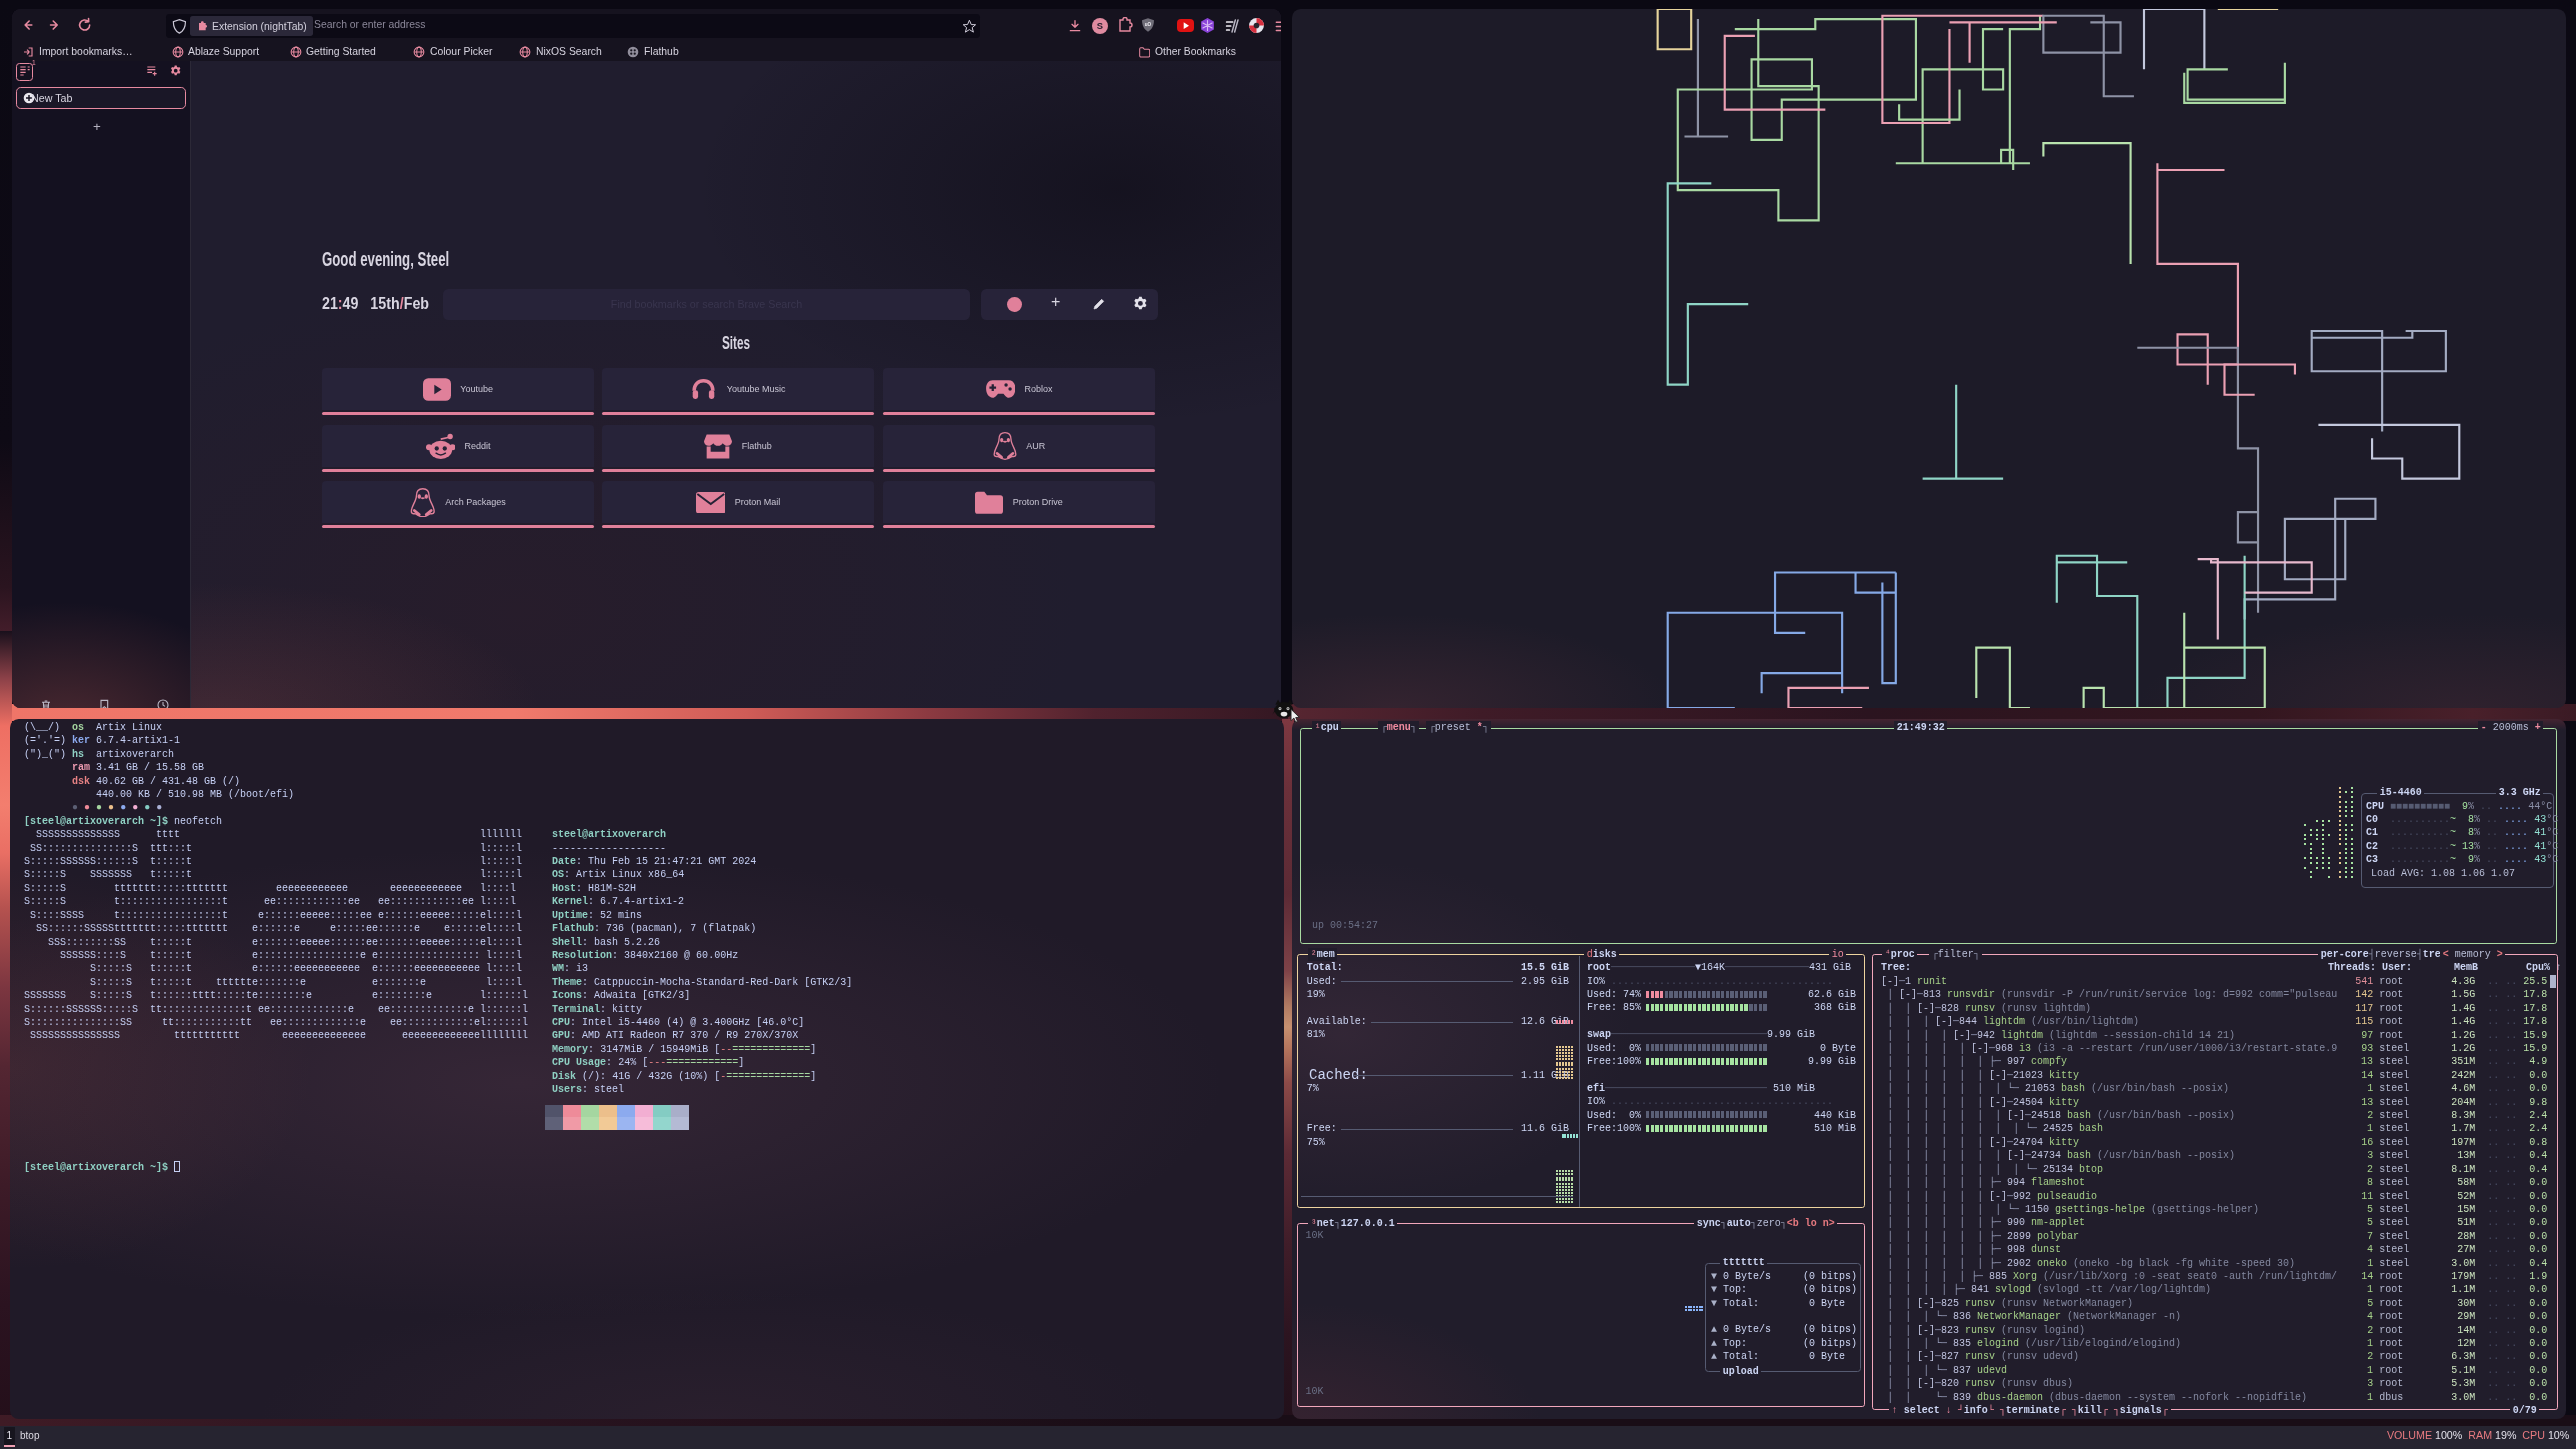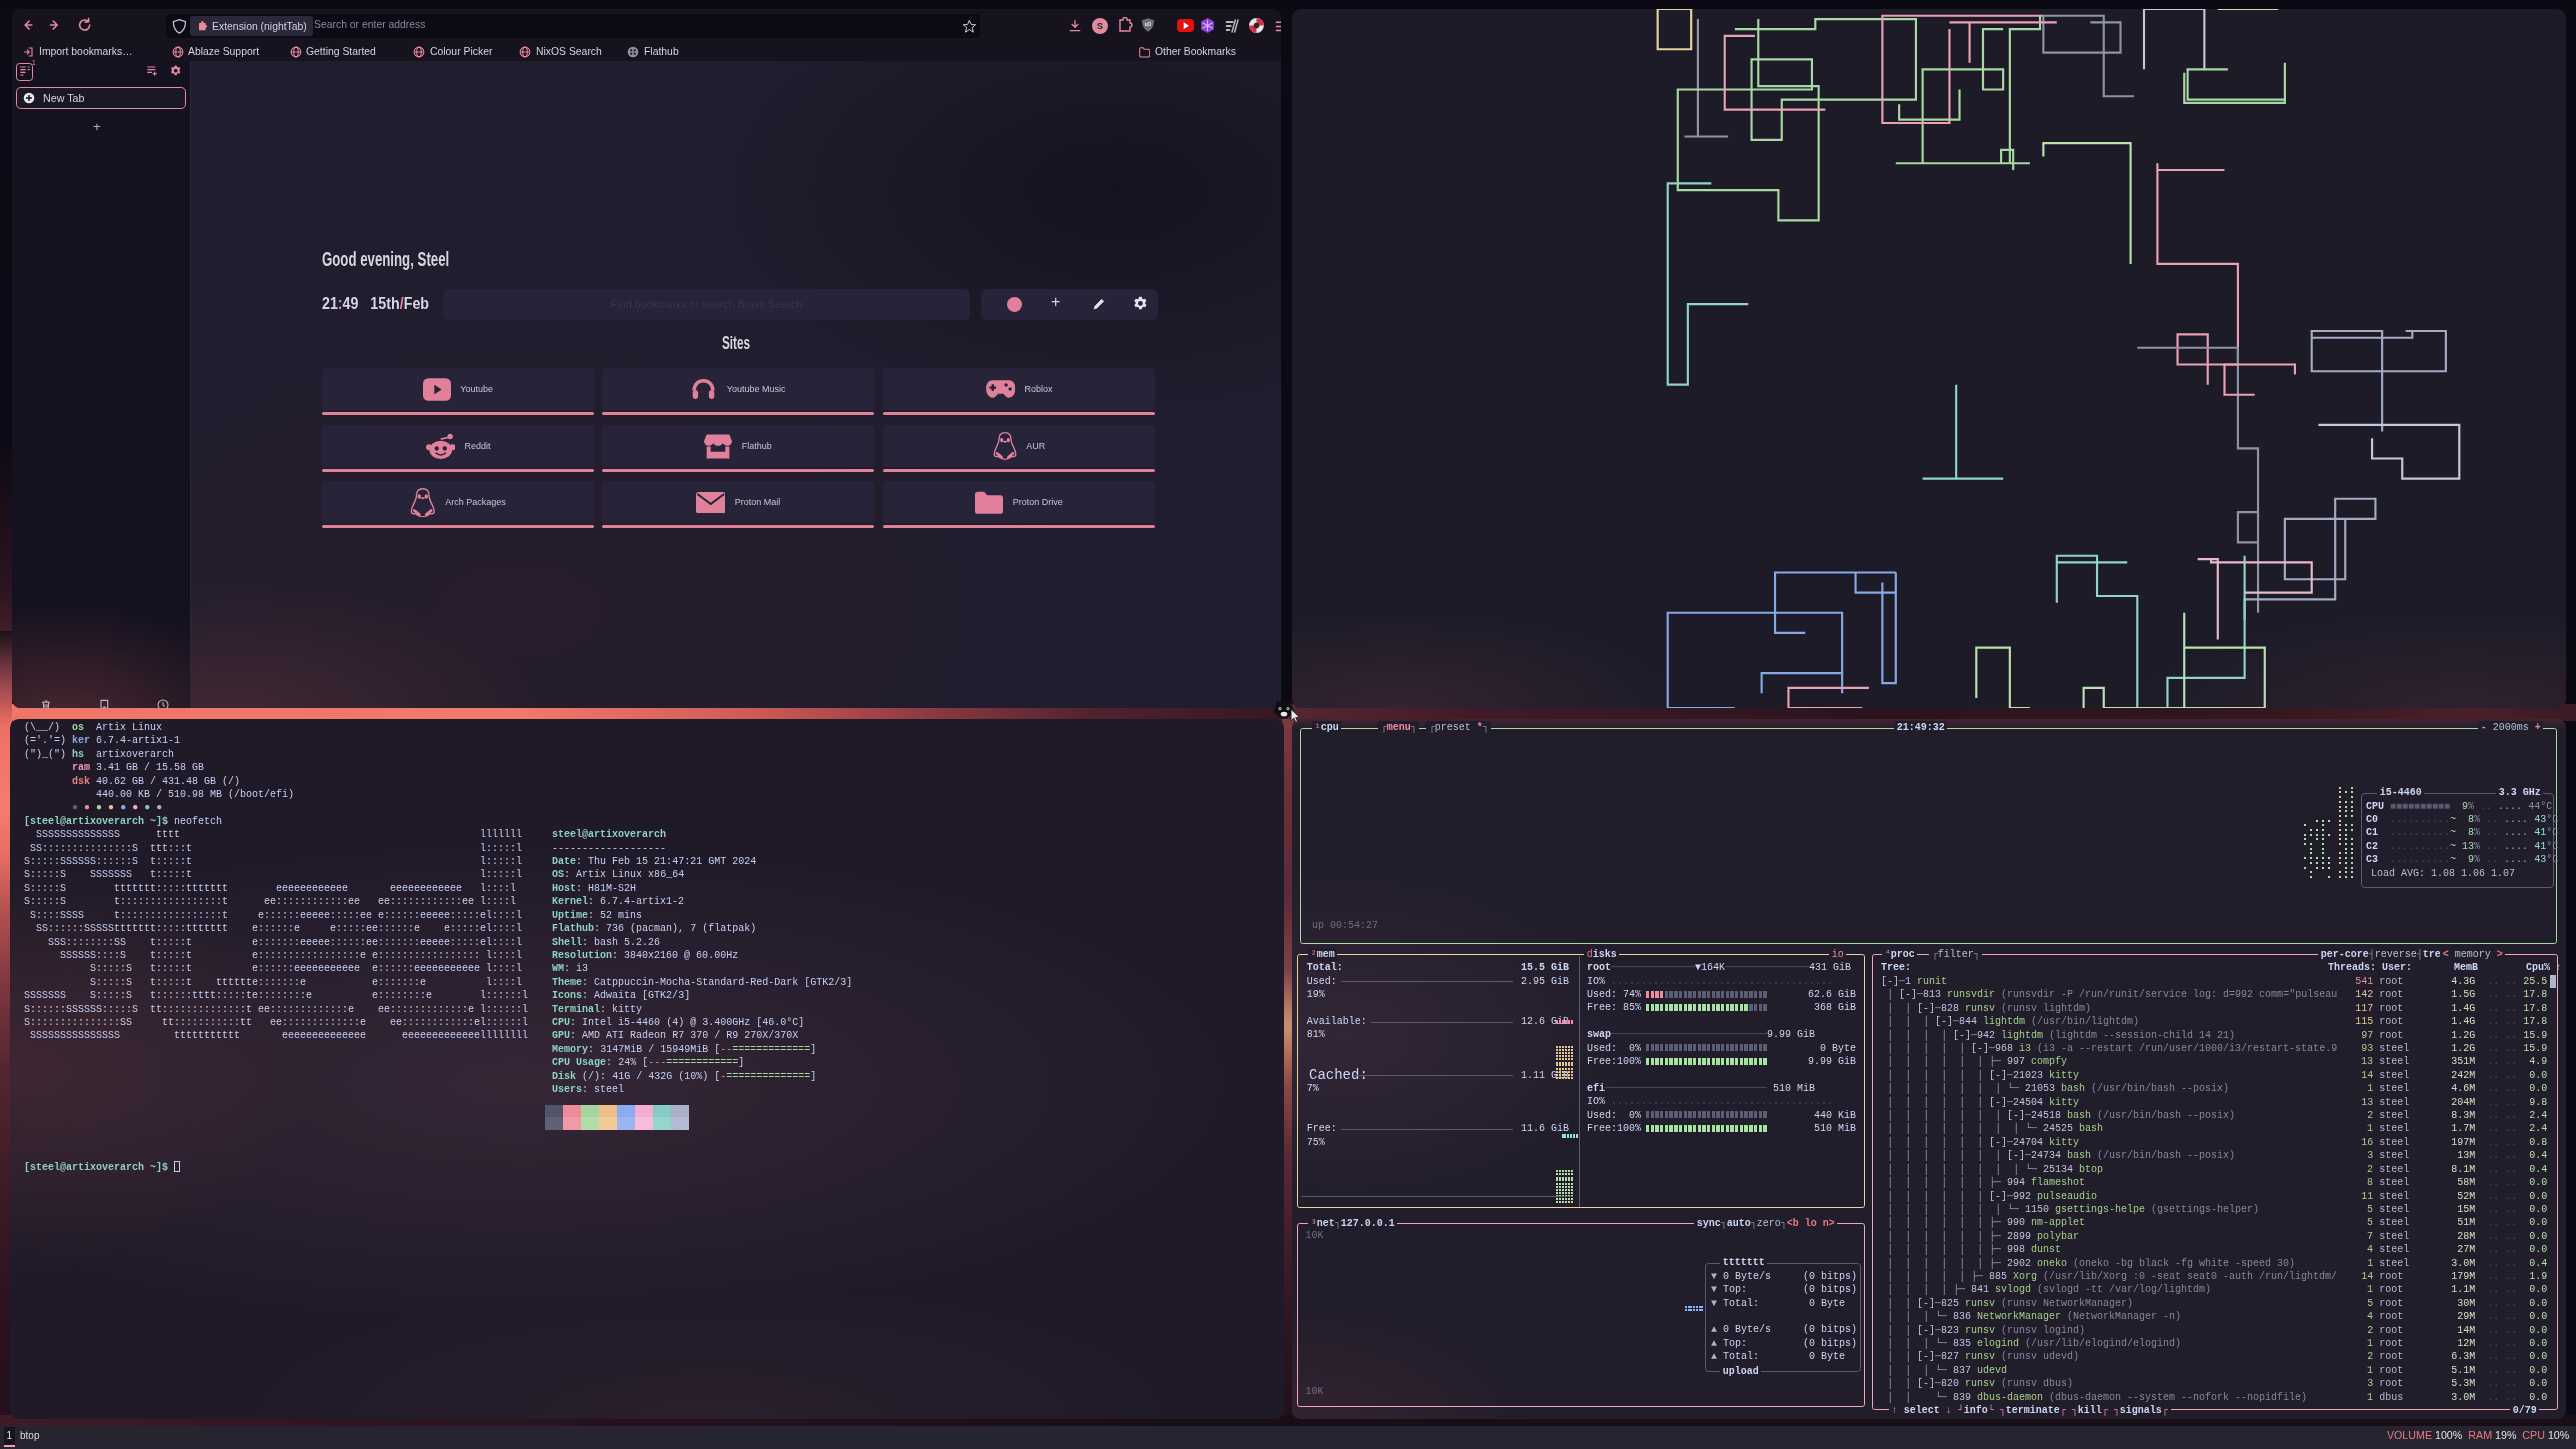--- a/index.html
+++ b/index.html
@@ -174,21 +174,21 @@
       </g>
     </svg>
   <svg class="abs" style="left:158px;top:56px" width="11.4" height="11.4" viewBox="0 0 20 20">
       <path fill="#e78aa0" d="M8.2 1 h3.6 l.5 2.3 a6.8 6.8 0 0 1 1.9 1.1 l2.25-.75 l1.8 3.1 l-1.75 1.55 a6.9 6.9 0 0 1 0 2.2 l1.75 1.55 l-1.8 3.1 l-2.25-.75 a6.8 6.8 0 0 1 -1.9 1.1 l-.5 2.3 h-3.6 l-.5-2.3 a6.8 6.8 0 0 1 -1.9-1.1 l-2.25.75 l-1.8-3.1 l1.75-1.55 a6.9 6.9 0 0 1 0-2.2 L1.75 6.75 l1.8-3.1 l2.25.75 a6.8 6.8 0 0 1 1.9-1.1 Z M10 6.7 a3.3 3.3 0 1 0 0 6.6 a3.3 3.3 0 1 0 0-6.6"></path>
     </svg>
   <div class="abs" style="left:4px;top:78px;width:170px;height:22px;border:1px solid #e78aa0;border-radius:4.7px;background:#1a1727;"></div>
   <svg class="abs" style="left:10.7px;top:83px" width="12" height="12" viewBox="0 0 18 18">
       <circle cx="9" cy="9" r="8" fill="#e9e7ee"></circle>
       <path d="M9 4.5 V13.5 M4.5 9 H13.5" stroke="#141120" stroke-width="2.2"></path>
     </svg>
-  <div class="abs" style="left:31px;top:83px;color:#d8d5e1;font-size:10.7px;">New Tab</div>
+  <div class="abs" style="left:19px;top:83px;color:#d8d5e1;font-size:10.7px;">New Tab</div>
   <div class="abs" style="left:81px;top:110px;color:#b4b1bf;font-size:13.4px;">+</div>
   <svg class="abs" style="left:28px;top:690px" width="12" height="12" viewBox="0 0 18 18">
       <g stroke="#bbb8c6" stroke-width="1.6" fill="none">
         <path d="M3 5 H15 M5 5 L5.8 16 H12.2 L13 5 M7 3 H11 M7.5 8 V13 M10.5 8 V13"></path>
       </g>
     </svg>
   <svg class="abs" style="left:87px;top:690px" width="10.7" height="12" viewBox="0 0 16 18">
       <path d="M3 2 H13 V16 L8 11.5 L3 16 Z" fill="none" stroke="#bbb8c6" stroke-width="1.7"></path>
     </svg>
   <svg class="abs" style="left:145px;top:690px" width="12" height="12" viewBox="0 0 18 18">

